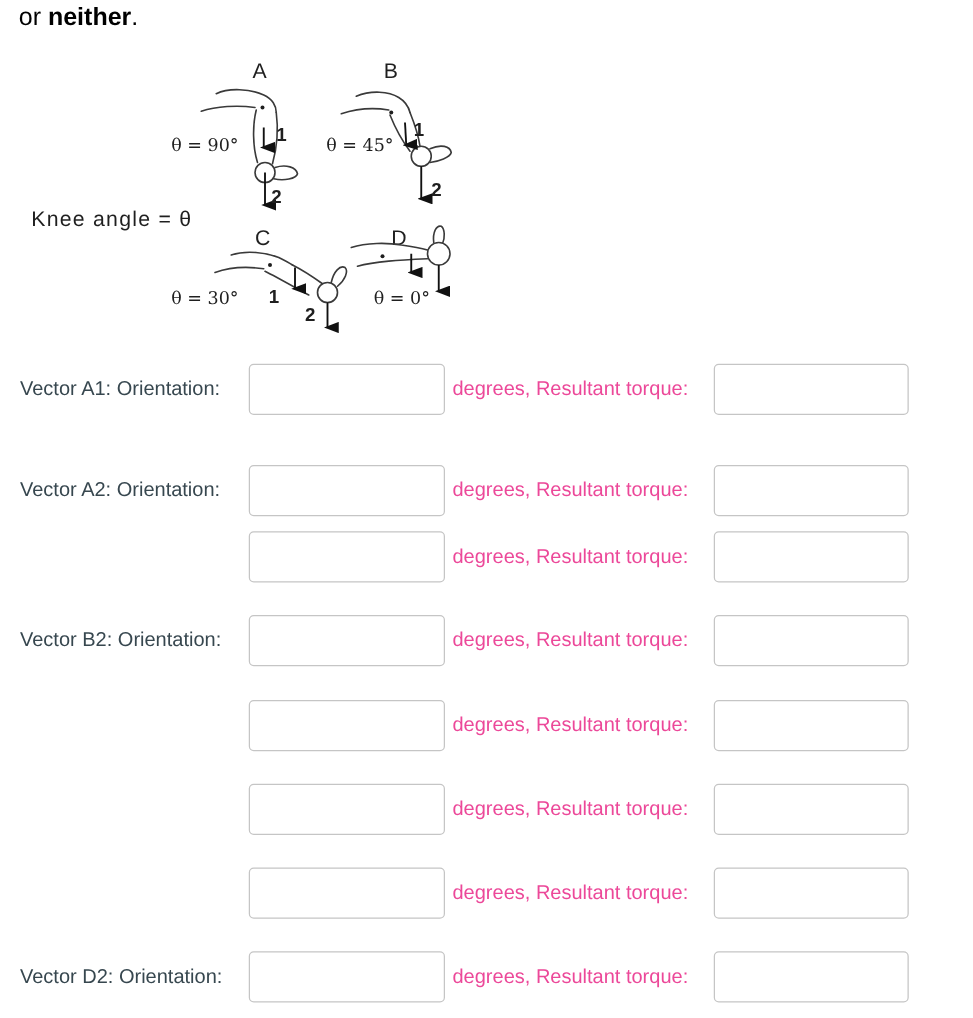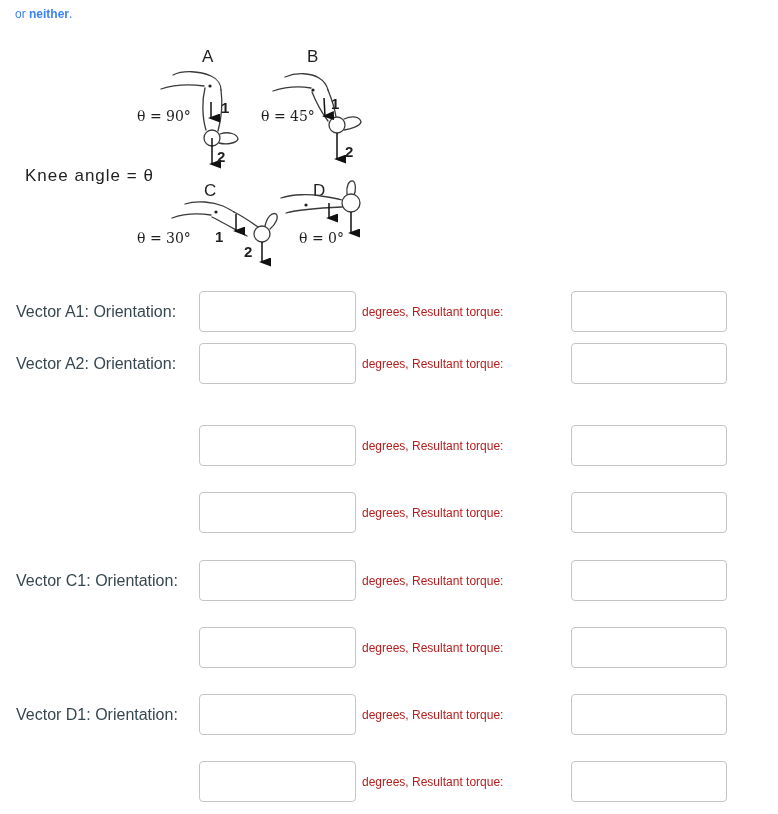--- a/index.html
+++ b/index.html
@@ -7,23 +7,23 @@
     width: 778px; height: 814px;
     background: #ffffff;
     font-family: "Liberation Sans", sans-serif;
     color: #37474f;
     overflow: hidden;
     position: relative;
   }
   .intro {
     position: absolute;
     left: 15px; top: 3px;
-    font-size: 12px;
+    font-size: 20px;
     line-height: 22px;
-    color: #3b82f6;
+    color: #000000;
   }
   .intro b { font-weight: 700; }
 
   .figure-svg {
     position: absolute;
     left: 15px; top: 45px;
     width: 360px; height: 235px;
   }
   .fig-letter {
     font-family: "Liberation Sans", sans-serif;
@@ -61,23 +61,23 @@
     left: 16px; top: 50%;
     transform: translateY(-50%);
     font-size: 16px;
     white-space: nowrap;
     color: #37474f;
   }
   .rmid {
     position: absolute;
     left: 362px; top: 50%;
     transform: translateY(-50%);
-    font-size: 12px;
+    font-size: 16px;
     white-space: nowrap;
-    color: #b91c1c;
+    color: #ec4899;
   }
   .tinput {
     position: absolute;
     top: 0;
     height: 41px;
     border: 1px solid #c5c5c5;
     border-radius: 4px;
     background: #ffffff;
     font-size: 15px;
     padding: 0 8px;
@@ -162,56 +162,56 @@
   <text class="fig-theta" x="284" y="198">θ = 0°</text>
 </svg>
 
 <div class="vrow" style="top:291px">
   <span class="rlabel">Vector A1: Orientation:</span>
   <input class="tinput orient" type="text" value="" style="">
   <span class="rmid">degrees, Resultant torque:</span>
   <input class="tinput torq" type="text" value="" style="">
 </div>
 
-<div class="vrow" style="top:343px">
+<div class="vrow" style="top:372px">
   <span class="rlabel">Vector A2: Orientation:</span>
   <input class="tinput orient" type="text" value="" style="">
   <span class="rmid">degrees, Resultant torque:</span>
   <input class="tinput torq" type="text" value="" style="">
 </div>
 
 <div class="vrow" style="top:425px">
   <input class="tinput orient" type="text" value="" style="">
   <span class="rmid">degrees, Resultant torque:</span>
   <input class="tinput torq" type="text" value="" style="">
 </div>
 
 <div class="vrow" style="top:492px">
+  <span class="rlabel">Vector B2: Orientation:</span>
   <input class="tinput orient" type="text" value="" style="">
   <span class="rmid">degrees, Resultant torque:</span>
   <input class="tinput torq" type="text" value="" style="">
 </div>
 
 <div class="vrow" style="top:560px">
-  <span class="rlabel">Vector C1: Orientation:</span>
   <input class="tinput orient" type="text" value="" style="">
   <span class="rmid">degrees, Resultant torque:</span>
   <input class="tinput torq" type="text" value="" style="">
 </div>
 
 <div class="vrow" style="top:627px">
   <input class="tinput orient" type="text" value="" style="">
   <span class="rmid">degrees, Resultant torque:</span>
   <input class="tinput torq" type="text" value="" style="">
 </div>
 
 <div class="vrow" style="top:694px">
-  <span class="rlabel">Vector D1: Orientation:</span>
   <input class="tinput orient" type="text" value="" style="">
   <span class="rmid">degrees, Resultant torque:</span>
   <input class="tinput torq" type="text" value="" style="">
 </div>
 
 <div class="vrow" style="top:761px">
+  <span class="rlabel">Vector D2: Orientation:</span>
   <input class="tinput orient" type="text" value="" style="">
   <span class="rmid">degrees, Resultant torque:</span>
   <input class="tinput torq" type="text" value="" style="">
 </div>
 
 </body></html>

